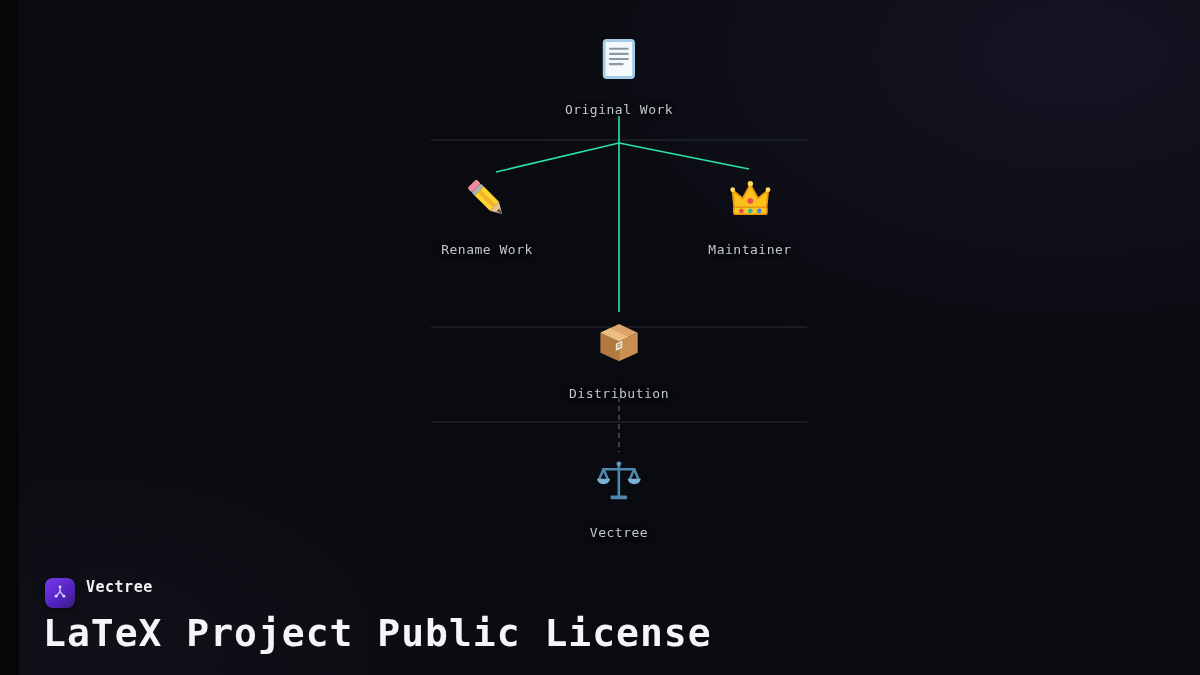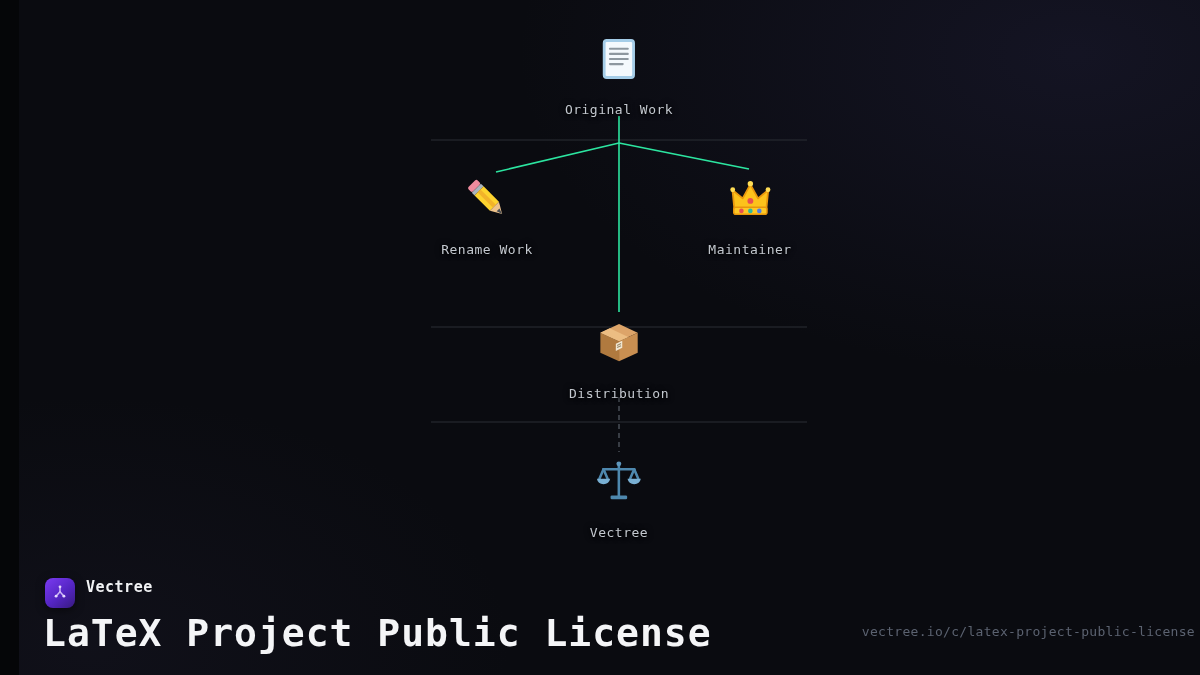--- a/index.html
+++ b/index.html
@@ -149,15 +149,14 @@
         </g>
         <circle cx="12" cy="4.6" r="1.7" fill="#e6d9fc"></circle>
         <circle cx="7.3" cy="15.8" r="1.7" fill="#e6d9fc"></circle>
         <circle cx="16.7" cy="15.8" r="1.7" fill="#e6d9fc"></circle>
       </svg>
     </span>
     <span class="brand-name">Vectree</span>
   </div>
 
   <div class="page-title">LaTeX Project Public License</div>
-  <div class="page-url">vectree.io/c/latex-project-public-license</div>
 
 </div>
 
 </body></html>

